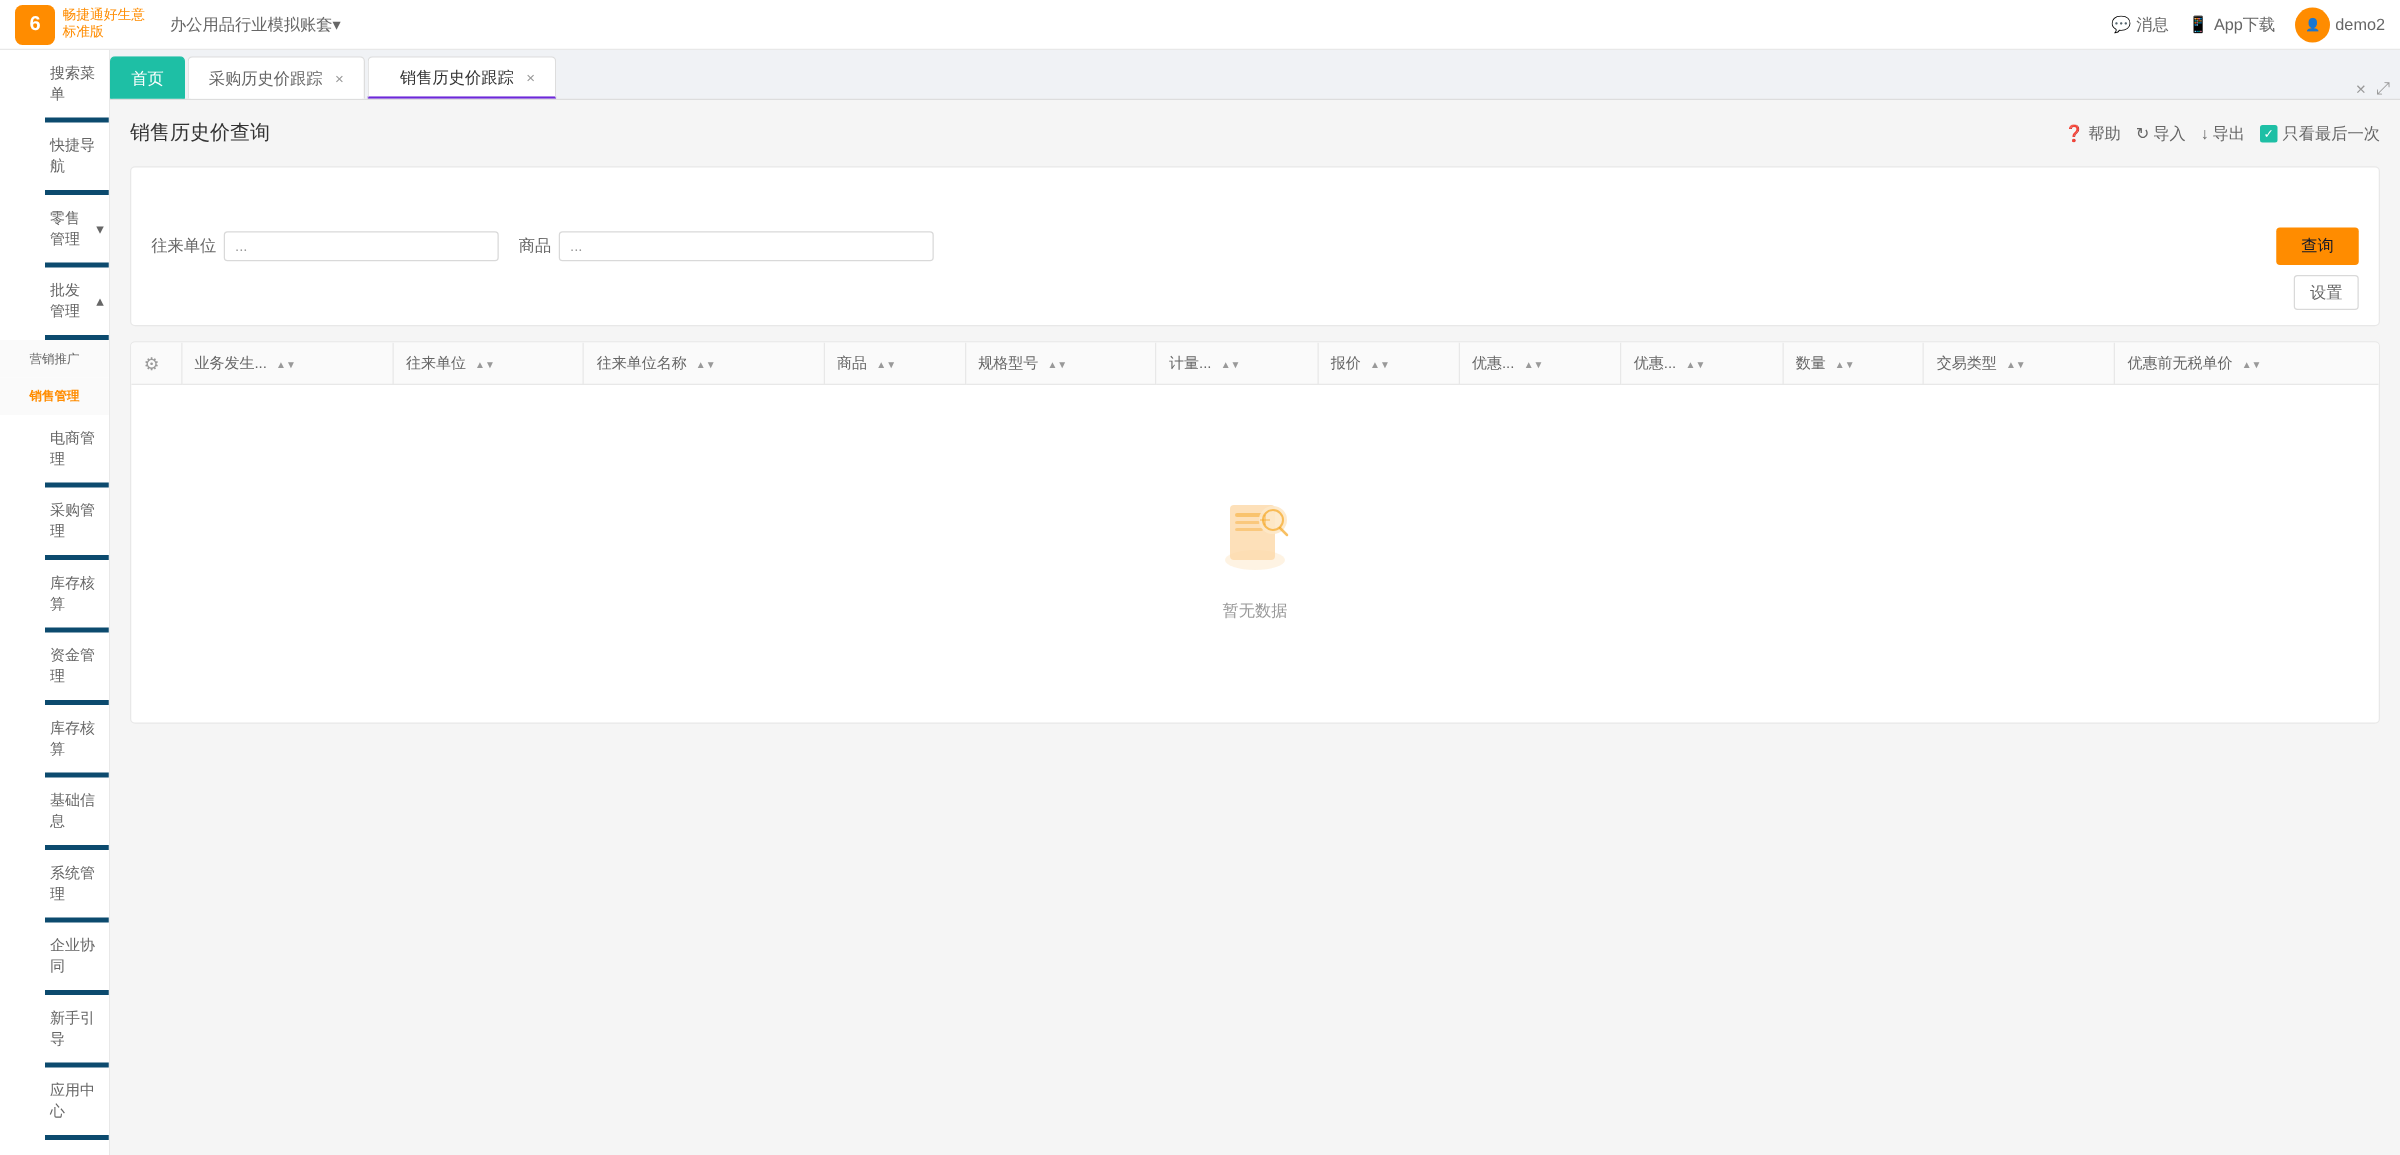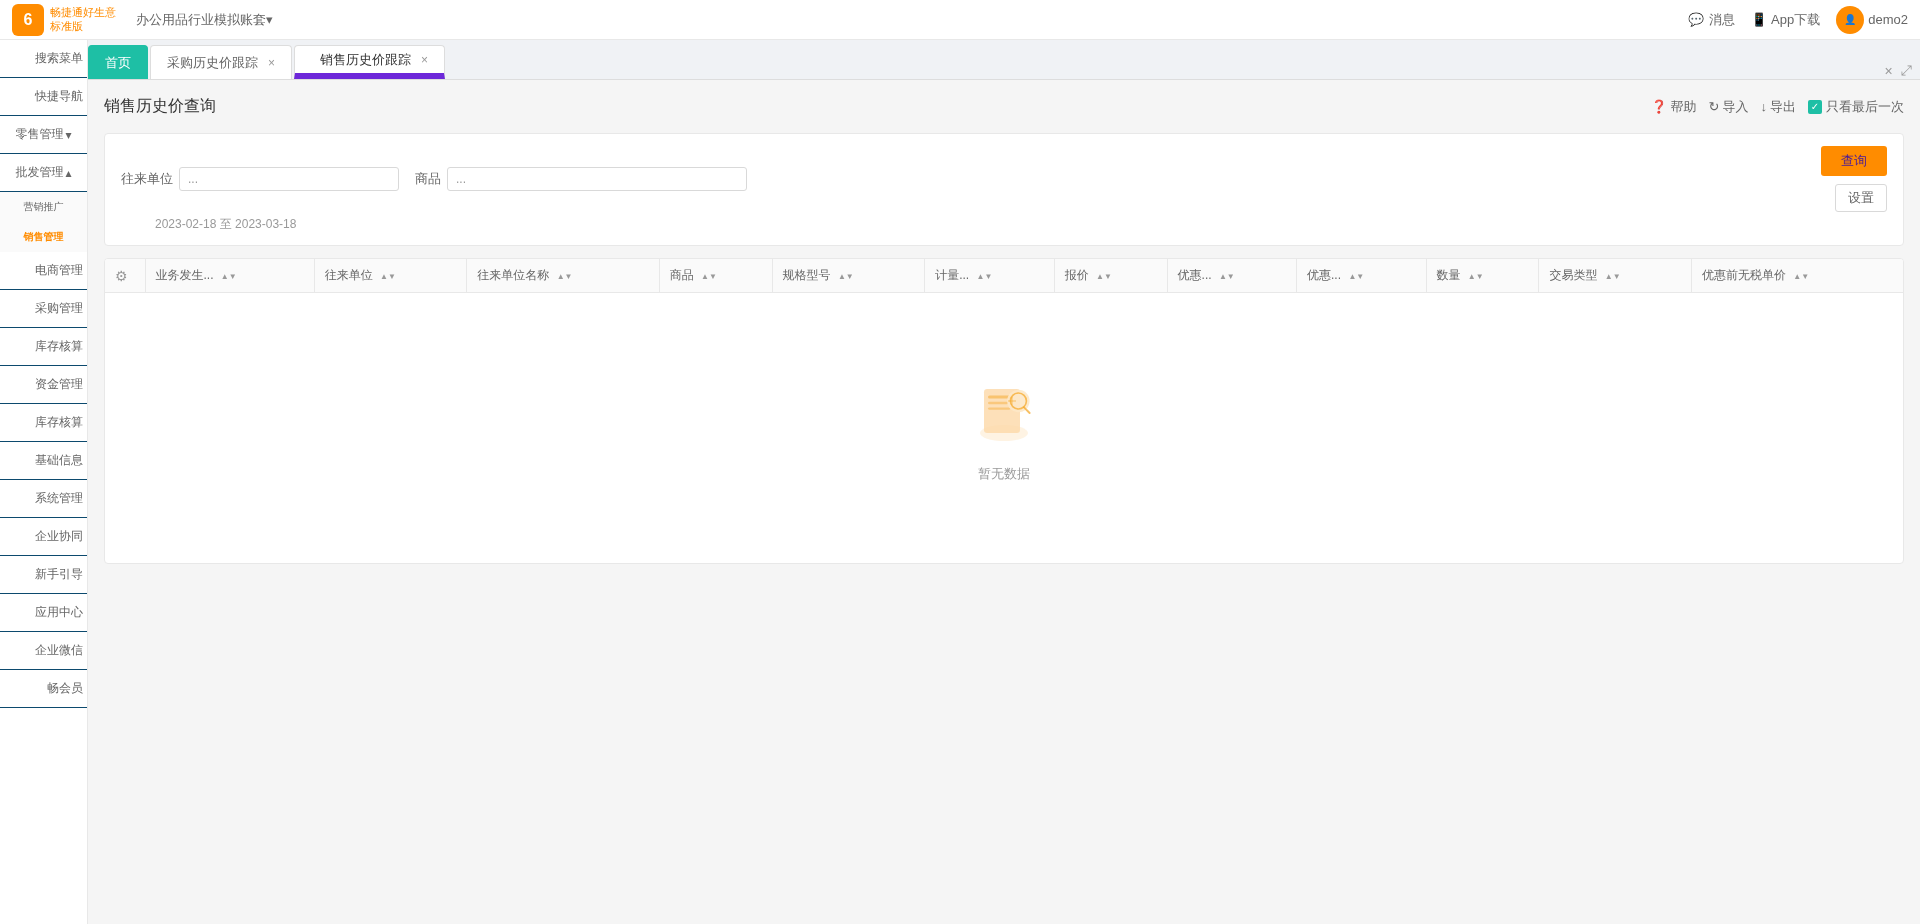--- a/index.html
+++ b/index.html
@@ -23,33 +23,33 @@
     .breadcrumb-area { display: flex; align-items: center; gap: 0; margin-left: 12px; color: #666; font-size: 13px; }
     .top-bar-right { display: flex; align-items: center; gap: 16px; color: #666; font-size: 13px; }
     .top-bar-btn { display: flex; align-items: center; gap: 4px; cursor: pointer; color: #666; }
     .avatar { width: 28px; height: 28px; background: #ff8c00; border-radius: 50%; display: flex; align-items: center; justify-content: center; color: #fff; font-size: 11px; }
 
     
     .main-layout { display: flex; flex: 1; overflow: hidden; }
 
     
     .sidebar { width: 88px; background: #fff; border-right: 1px solid #e8e8e8; display: flex; flex-direction: column; overflow-y: auto; flex-shrink: 0; }
-    .sidebar-item { padding: 10px 4px; text-align: right; cursor: pointer; font-size: 12px; color: #666; border-bottom: 1px solid #0c4a6e; transition: background 0.2s; }
+    .sidebar-item { padding: 10px 4px; text-align: left; cursor: pointer; font-size: 12px; color: #666; border-bottom: 4px solid #0c4a6e; transition: background 0.2s; margin-left: 36px; }
     .sidebar-item.has-arrow { display: flex; align-items: center; justify-content: center; gap: 2px; }
     .sidebar-sub { padding: 8px 4px; text-align: center; cursor: pointer; font-size: 10px; color: #666; background: #fafafa; }
     .sidebar-sub.active { color: #ff8c00; font-weight: bold; }
 
     
     .content-area { flex: 1; display: flex; flex-direction: column; overflow: hidden; }
 
     
     .tab-bar { height: 40px; background: #f0f2f5; display: flex; align-items: flex-end; padding: 0 0 0 0; border-bottom: 1px solid #ddd; flex-shrink: 0; }
     .tab { height: 34px; padding: 0 16px; display: flex; align-items: center; gap: 6px; background: #fff; border: 1px solid #ddd; border-bottom: none; cursor: pointer; font-size: 13px; color: #666; margin-right: 2px; border-radius: 4px 4px 0 0; }
     .tab.home { background: #1ebfa5; color: #fff; border-color: #1ebfa5; }
-    .tab.active { background: #fff; color: #333; border-bottom: 6px solid #6d28d9; padding-left: 25px; }
+    .tab.active { background: #fff; color: #333; border-bottom: 2px solid #6d28d9; padding-left: 25px; }
     .tab-close { font-size: 12px; color: #999; cursor: pointer; margin-left: 4px; }
     .tab-actions { margin-left: auto; display: flex; align-items: center; padding-right: 8px; gap: 8px; }
     .tab-action-btn { cursor: pointer; color: #999; font-size: 14px; }
 
     
     .page-content { flex: 1; overflow: auto; padding: 16px; }
 
     
     .page-title { font-size: 16px; font-weight: normal; color: #333; margin-bottom: 16px; display: flex; align-items: center; justify-content: space-between; }
     .page-title-actions { display: flex; align-items: center; gap: 12px; font-size: 13px; color: #666; }
@@ -59,21 +59,21 @@
     .filter-area { background: #fff; padding: 12px 16px; border: 1px solid #e8e8e8; border-radius: 4px; margin-bottom: 12px; }
     .filter-row { display: flex; align-items: center; gap: 16px; flex-wrap: wrap; }
     .filter-item { display: flex; align-items: center; gap: 6px; }
     .filter-label { color: #666; font-size: 13px; white-space: nowrap; }
     .date-buttons { display: flex; align-items: center; gap: 4px; }
     .date-btn { padding: 2px 8px; border: 1px solid #d9d9d9; border-radius: 3px; cursor: pointer; font-size: 12px; color: #666; background: #fff; }
     .date-btn.active { background: #ff8c00; color: #fff; border-color: #ff8c00; border-radius: 10px; }
     .date-range { font-size: 12px; color: #999; margin-left: 4px; }
     .filter-input { border: 1px solid #d9d9d9; border-radius: 3px; padding: 4px 8px; font-size: 12px; width: 200px; display: flex; align-items: center; justify-content: space-between; cursor: pointer; }
     .filter-input-dots { color: #999; }
-    .btn-query { background: #ff8c00; color: #4c1d95; border: none; padding: 6px 20px; border-radius: 3px; cursor: pointer; font-size: 13px; }
+    .btn-query { background: #ff8c00; color: #0f172a; border: none; padding: 6px 20px; border-radius: 3px; cursor: pointer; font-size: 13px; margin-top: 36px; }
     .btn-settings { background: #fff; color: #666; border: 1px solid #d9d9d9; padding: 4px 12px; border-radius: 3px; cursor: pointer; font-size: 13px; }
 
     
     .checkbox-label { display: flex; align-items: center; gap: 4px; font-size: 13px; color: #666; cursor: pointer; }
     .checkbox-checked { width: 14px; height: 14px; background: #1ebfa5; border-radius: 2px; display: flex; align-items: center; justify-content: center; color: #fff; font-size: 10px; }
 
     
     .table-container { background: #fff; border: 1px solid #e8e8e8; border-radius: 4px; overflow: auto; }
     .data-table { width: 100%; border-collapse: collapse; min-width: 1400px; }
     .data-table th { padding: 8px 10px; background: #fafafa; border-bottom: 1px solid #e8e8e8; border-right: 1px solid #e8e8e8; font-size: 12px; font-weight: 500; color: #666; text-align: left; white-space: nowrap; cursor: pointer; }
@@ -247,23 +247,20 @@
               <span class="filter-input-dots">...</span>
             </div>
           </div>
 
           <div style="margin-left:auto; display:flex; gap:8px; flex-direction:column; align-items:flex-end;">
             <button class="btn-query">查询</button>
             <button class="btn-settings">设置</button>
           </div>
         </div>
 
-        <div style="margin-top:4px; margin-left:30px;">
-          <span class="date-range">2023-02-18 至 2023-03-18</span>
-        </div>
       </div>
 
       <div class="table-container">
         <table class="data-table">
           <thead>
             <tr>
               <th class="th-gear">
                 <span class="gear-icon">⚙</span>
               </th>
               <th>

